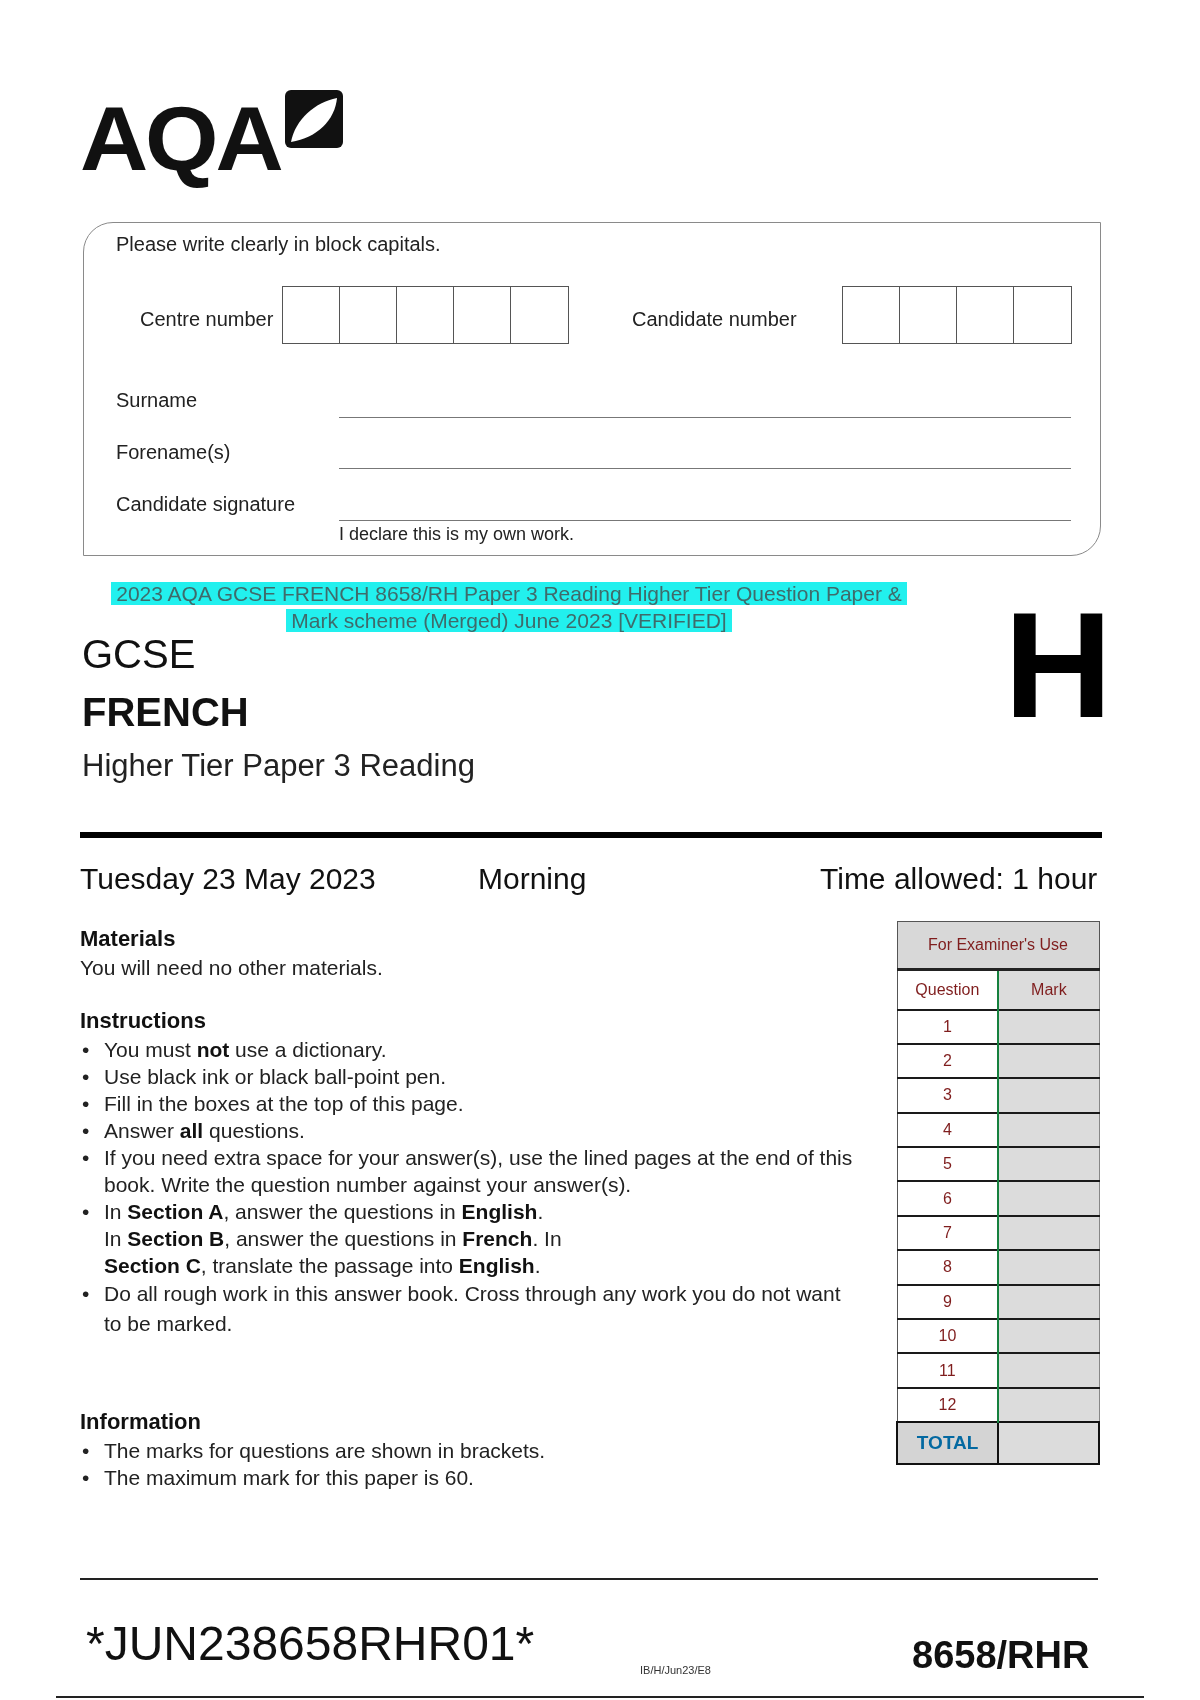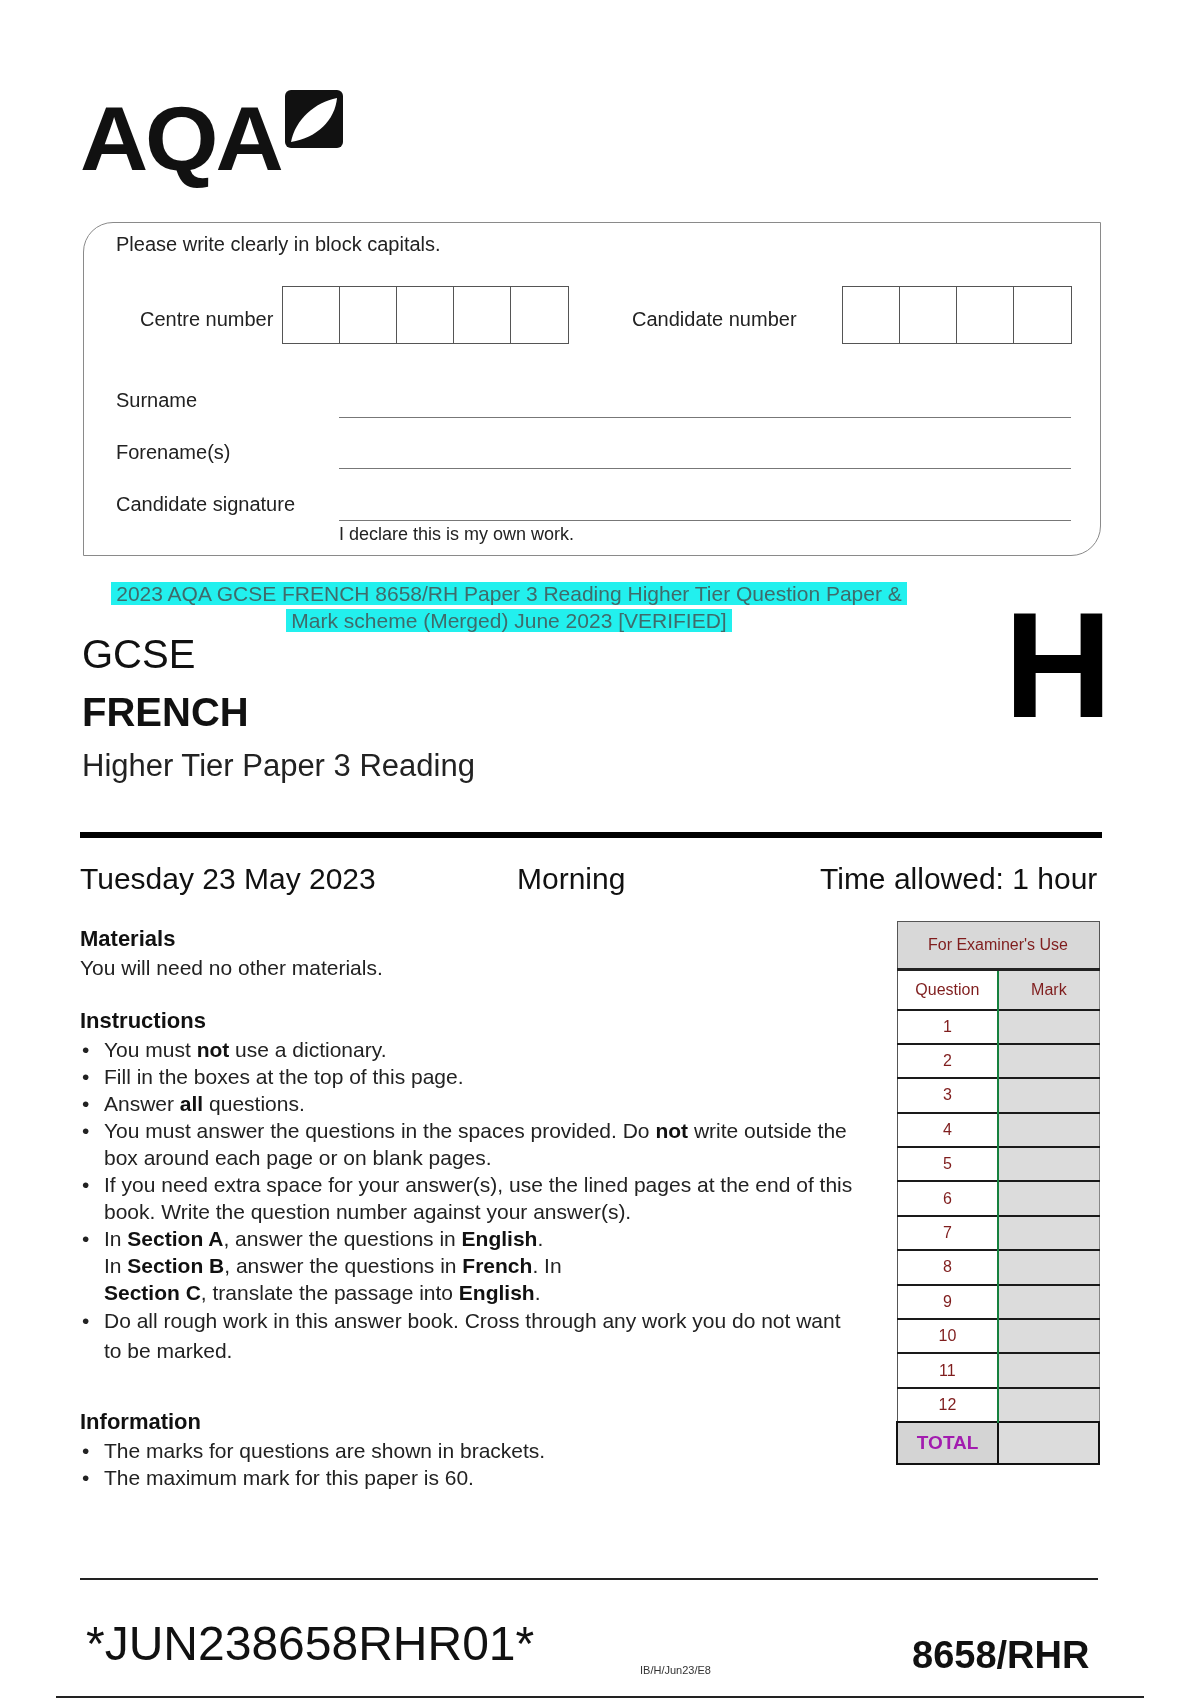--- a/index.html
+++ b/index.html
@@ -26,41 +26,41 @@
   .banner span { background: #22f0ee; padding: 0 5px; box-decoration-break: clone; -webkit-box-decoration-break: clone; }
 
   .gcse { left: 82px; top: 632px; font-size: 40px; color: #111; }
   .subject { left: 82px; top: 690px; font-size: 40px; font-weight: 700; color: #111; }
   .paper { left: 82px; top: 748px; font-size: 31px; color: #222; }
   .tier { left: 1004px; top: 590px; font-size: 150px; font-weight: 700; line-height: 1; color: #000; }
 
   .rule-thick { left: 80px; top: 832px; width: 1022px; height: 6px; background: #000; }
 
   .date { left: 80px; top: 862px; font-size: 30px; color: #111; }
-  .session { left: 478px; top: 862px; font-size: 30px; color: #111; margin-left: 39px; }
+  .session { left: 478px; top: 862px; font-size: 30px; color: #111; }
   .time { left: 820px; top: 862px; font-size: 30px; color: #111; }
 
   
   .section { left: 80px; width: 780px; font-size: 21px; line-height: 27px; color: #222; }
   .section h3 { font-size: 22px; font-weight: 700; color: #111; margin-bottom: 2px; }
   .section ul { list-style: none; }
   .section li { position: relative; padding-left: 24px; }
   .section li::before { content: "\2022"; position: absolute; left: 2px; top: 0; }
   .section b { color: #111; }
 
   
   .exam { left: 896px; top: 921px; width: 204px; border-collapse: collapse; }
   .exam td, .exam th { border-top: 2px solid #1a1a1a; font-size: 16px; color: #7f1d1d; text-align: center; font-weight: 400; }
   .exam .head { background: #d8d8d8; height: 48px; border: 1.5px solid #555; border-bottom: 3px solid #222; }
   .exam .qcol { width: 102px; background: #fff; border-left: 1.5px solid #555; border-right: 2px solid #15803d; }
   .exam .mcol { width: 102px; background: #dcdcdc; border-right: 1.5px solid #888; }
   .exam tr.row td { height: 34.4px; }
   .exam tr.colhead td { height: 40px; }
   .exam tr.total td { height: 42px; border: 2.5px solid #111; }
-  .exam tr.total .qcol { background: #d4d4d4; font-weight: 700; font-size: 19px; color: #a21caf; }
+  .exam tr.total .qcol { background: #d4d4d4; font-weight: 700; font-size: 19px; color: #0369a1; }
 
   .rule-foot { left: 80px; top: 1578px; width: 1018px; height: 2px; background: #222; }
   .barcode { left: 86px; top: 1616px; font-size: 48px; color: #111; }
   .ref { left: 640px; top: 1664px; font-size: 11px; color: #333; }
   .code { left: 912px; top: 1634px; font-size: 38px; font-weight: 700; color: #111; }
   .rule-bottom { left: 56px; top: 1696px; width: 1088px; height: 2px; background: #222; }
 </style>
 </head>
 <body>
 
@@ -121,23 +121,23 @@
 
 <div class="abs section" style="top:925px;">
   <h3>Materials</h3>
   <p>You will need no other materials.</p>
 </div>
 
 <div class="abs section" style="top:1007px;">
   <h3>Instructions</h3>
   <ul>
     <li><span>You must </span><b>not</b><span> use a dictionary.</span></li>
+    <li>Use black ink or black ball-point pen.</li>
     <li>Fill in the boxes at the top of this page.</li>
     <li><span>Answer </span><b>all</b><span> questions.</span></li>
-    <li><span>You must answer the questions in the spaces provided. Do </span><b>not</b><span> write outside the box around each page or on blank pages.</span></li>
     <li>If you need extra space for your answer(s), use the lined pages at the end of this book. Write the question number against your answer(s).</li>
     <li>
       <span>In </span><b>Section A</b><span>, answer the questions in </span><b>English</b><span>.</span><br>
       <span>In </span><b>Section B</b><span>, answer the questions in </span><b>French</b><span>. In</span><br>
       <b>Section C</b><span>, translate the passage into </span><b>English</b><span>.</span>
     </li>
     <li style="line-height:30px;">Do all rough work in this answer book. Cross through any work you do not want to be marked.</li>
   </ul>
 </div>
 

